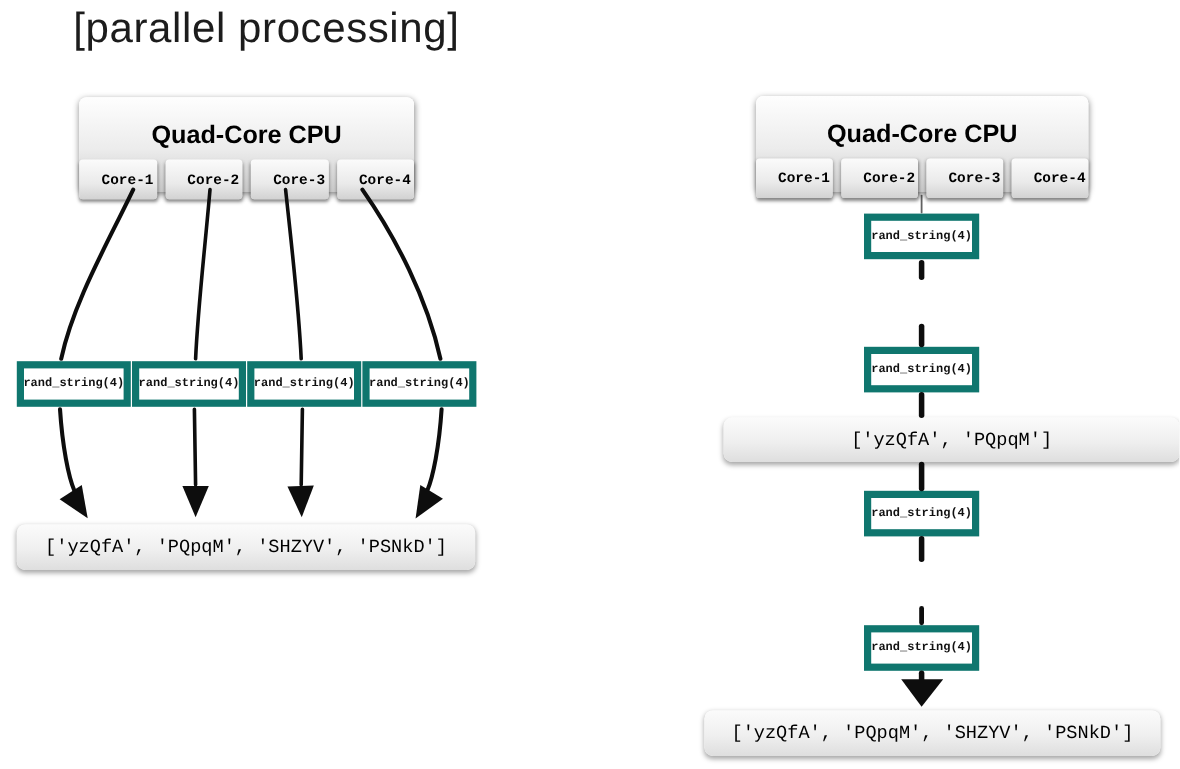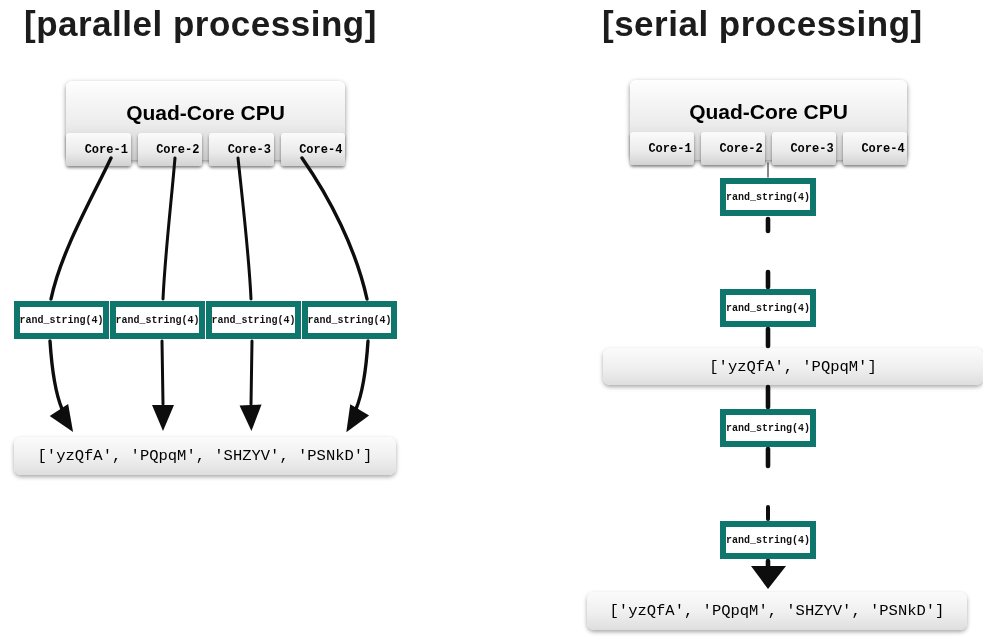--- a/index.html
+++ b/index.html
@@ -1,19 +1,19 @@
 <!DOCTYPE html>
 <html><head>
 <meta charset="utf-8">
 <style>
   html,body{margin:0;padding:0;background:#ffffff;}
   #canvas{position:relative;width:983px;height:641px;background:#ffffff;overflow:hidden;
           font-family:"Liberation Sans",sans-serif;}
-  .title{position:absolute;top:4px;font-weight:700;font-size:35px;color:#1c1c1c;
-         text-align:left;letter-spacing:0.5px;white-space:nowrap;}
+  .title{position:absolute;top:4px;font-weight:400;font-size:35px;color:#1c1c1c;
+         text-align:center;letter-spacing:0.5px;white-space:nowrap;}
   .cpu-box{position:absolute;border-radius:6px;
            background:linear-gradient(180deg,#fefefe 0%,#ececec 55%,#c9c9c9 100%);
            box-shadow:0 2px 5px rgba(0,0,0,0.45);}
   .cpu-title{margin-top:20px;text-align:center;font-weight:bold;font-size:21px;color:#000;}
   .core-row{display:flex;justify-content:center;gap:7px;margin-top:8px;}
   .core-chip{width:57px;height:33px;border-radius:3px;display:flex;align-items:center;justify-content:center;
              background:linear-gradient(180deg,#fbfbfb 0%,#eaeaea 60%,#d2d2d2 100%);
              box-shadow:0 2px 3px rgba(0,0,0,0.45);
              font-family:"Liberation Mono",monospace;font-weight:bold;font-size:12px;color:#000;padding-left:16px;}
   .task-box{position:absolute;box-sizing:border-box;width:95px;height:38px;background:#ffffff;
@@ -44,21 +44,20 @@
     </div>
   </div>
 
   <div class="task-box" style="left:14px;top:301px;">rand_string(4)</div>
   <div class="task-box" style="left:110px;top:301px;">rand_string(4)</div>
   <div class="task-box" style="left:206px;top:301px;">rand_string(4)</div>
   <div class="task-box" style="left:302px;top:301px;">rand_string(4)</div>
 
   <div class="result-box" style="left:14px;top:437px;width:382px;height:38px;">['yzQfA', 'PQpqM', 'SHZYV', 'PSNkD']</div>
 
-  <div class="title" style="left:602px;width:380px;">[serial processing]</div>
 
   <div class="cpu-box" style="left:630px;top:80px;width:277px;height:80px;">
     <div class="cpu-title">Quad-Core CPU</div>
     <div class="core-row">
       <div class="core-chip">Core-1</div>
       <div class="core-chip">Core-2</div>
       <div class="core-chip">Core-3</div>
       <div class="core-chip">Core-4</div>
     </div>
   </div>

